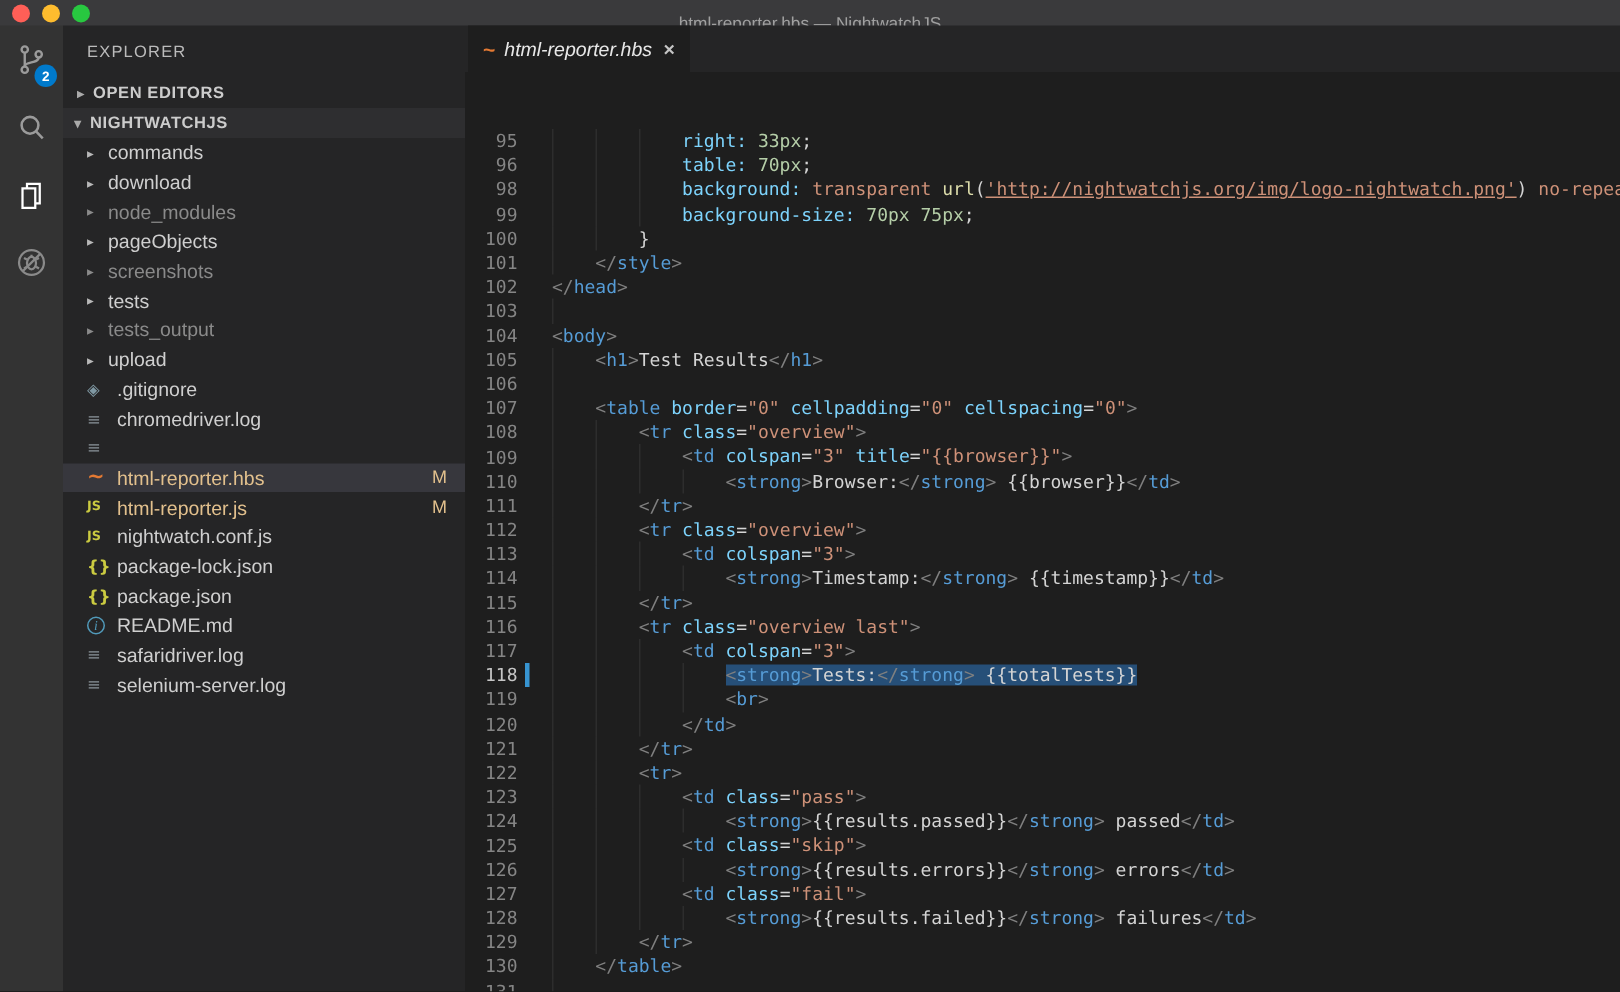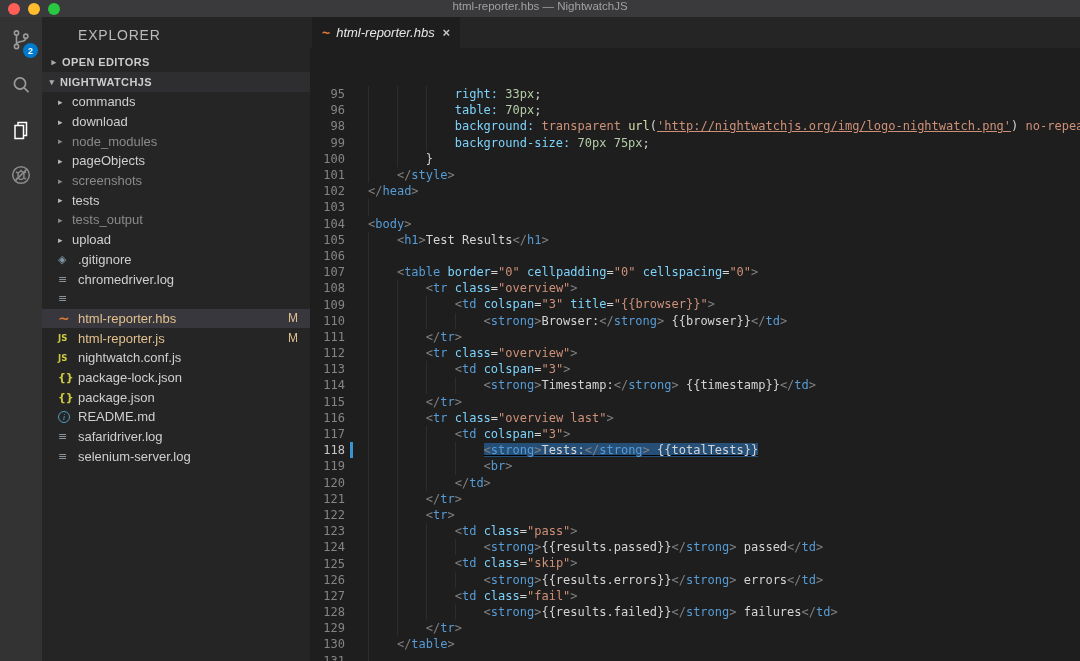--- a/index.html
+++ b/index.html
@@ -2,38 +2,38 @@
 <html><head>
 <meta charset="utf-8">
 <style>
   * { margin:0; padding:0; box-sizing:border-box; }
   html,body { background:#1e1e1e; }
   body { font-family:"Liberation Sans", sans-serif; }
   .window { position:relative; width:1080px; height:661px; overflow:hidden; background:#1e1e1e; }
 
   
   .titlebar { position:absolute; left:0; top:0; width:1080px; height:32px; background:#3a3a3c;
-              display:flex; justify-content:center; }
+              display:flex; align-items:center; justify-content:center; }
   .traffic { position:absolute; left:8px; top:3px; display:flex; gap:8px; }
   .tl { width:12px; height:12px; border-radius:50%; }
   .tl.red{ background:#ff5f57; } .tl.yellow{ background:#febc2e; } .tl.green{ background:#28c840; }
   .title-text { font-size:11.5px; color:#a0a0a0; }
 
   
   .activitybar { position:absolute; left:0; top:17px; width:42px; height:644px; background:#333333; }
   .ab-item { position:relative; width:42px; height:45px; display:flex; align-items:center; justify-content:center; }
   .ab-item svg { display:block; }
   .ab-badge { position:absolute; right:4px; bottom:4px; min-width:15px; height:15px; border-radius:50%;
               background:#007acc; color:#ffffff; font-size:9px; font-weight:bold;
               display:flex; align-items:center; justify-content:center; }
 
   
   .sidebar { position:absolute; left:42px; top:17px; width:268px; height:644px; background:#252526; overflow:hidden; }
-  .sb-title { height:35px; display:flex; align-items:center; padding-left:36px;
-              font-size:14px; color:#bbbbbb; letter-spacing:0.8px; }
+  .sb-title { height:35px; display:flex; align-items:center; padding-left:16px;
+              font-size:11px; color:#bbbbbb; letter-spacing:0.8px; }
   .sb-section { height:20px; display:flex; align-items:center; font-size:11px; font-weight:bold;
                 color:#cccccc; letter-spacing:0.4px; }
   .sb-section .chev { width:16px; text-align:center; font-size:9px; color:#aaaaaa; }
   .sb-section.open-editors { padding-left:4px; }
   .sb-section.root { padding-left:2px; background:#2e2e30; }
   #tree { position:relative; }
   .tree-row { height:19.7px; display:flex; align-items:center; padding-left:16px; font-size:13px; color:#cfcfcf; cursor:default; }
   .tree-row.dim { color:#8a8a8a; }
   .tree-row.selected { background:#37373d; }
   .tree-row.modified { color:#e2c08d; }
@@ -61,21 +61,21 @@
 
   
   .editor { position:absolute; left:0; top:46px; width:770px; height:613px; background:#1e1e1e; overflow:hidden;
             font-family:"DejaVu Sans Mono", monospace; font-size:12px;margin-top:23px; }
   .code-line { position:relative; height:16.2px; display:flex; align-items:center; }
   .gutter { flex:0 0 35px; text-align:right; color:#858585; font-size:12px; padding-right:0; }
   .gutter.active { color:#c6c6c6; }
   .gitbar { position:absolute; left:40px; top:0; width:3px; height:16.2px; background:#3794d1; }
   .ltext { position:absolute; left:58px; top:0; height:16.2px; line-height:16.2px; white-space:pre; }
   .token { white-space:pre; }
-  .sel { background:#264f78;text-decoration:underline; }
+  .sel { background:#264f78; }
   .guide { position:absolute; top:0; width:1px; height:16.2px; background:rgba(255,255,255,0.07); }
   .c-pun { color:#808080; } .c-tag { color:#569cd6; } .c-attr { color:#7dd3fc; }
   .c-str { color:#ce9178; } .c-txt { color:#d4d4d4; } .c-num { color:#b5cea8; }
   .c-fn { color:#dcdcaa; } .c-kw { color:#c586c0; } .c-var { color:#9cdcfe; }
   .c-link { color:#ce9178; text-decoration:underline; }
 </style>
 </head>
 <body>
 
 <div class="window">

